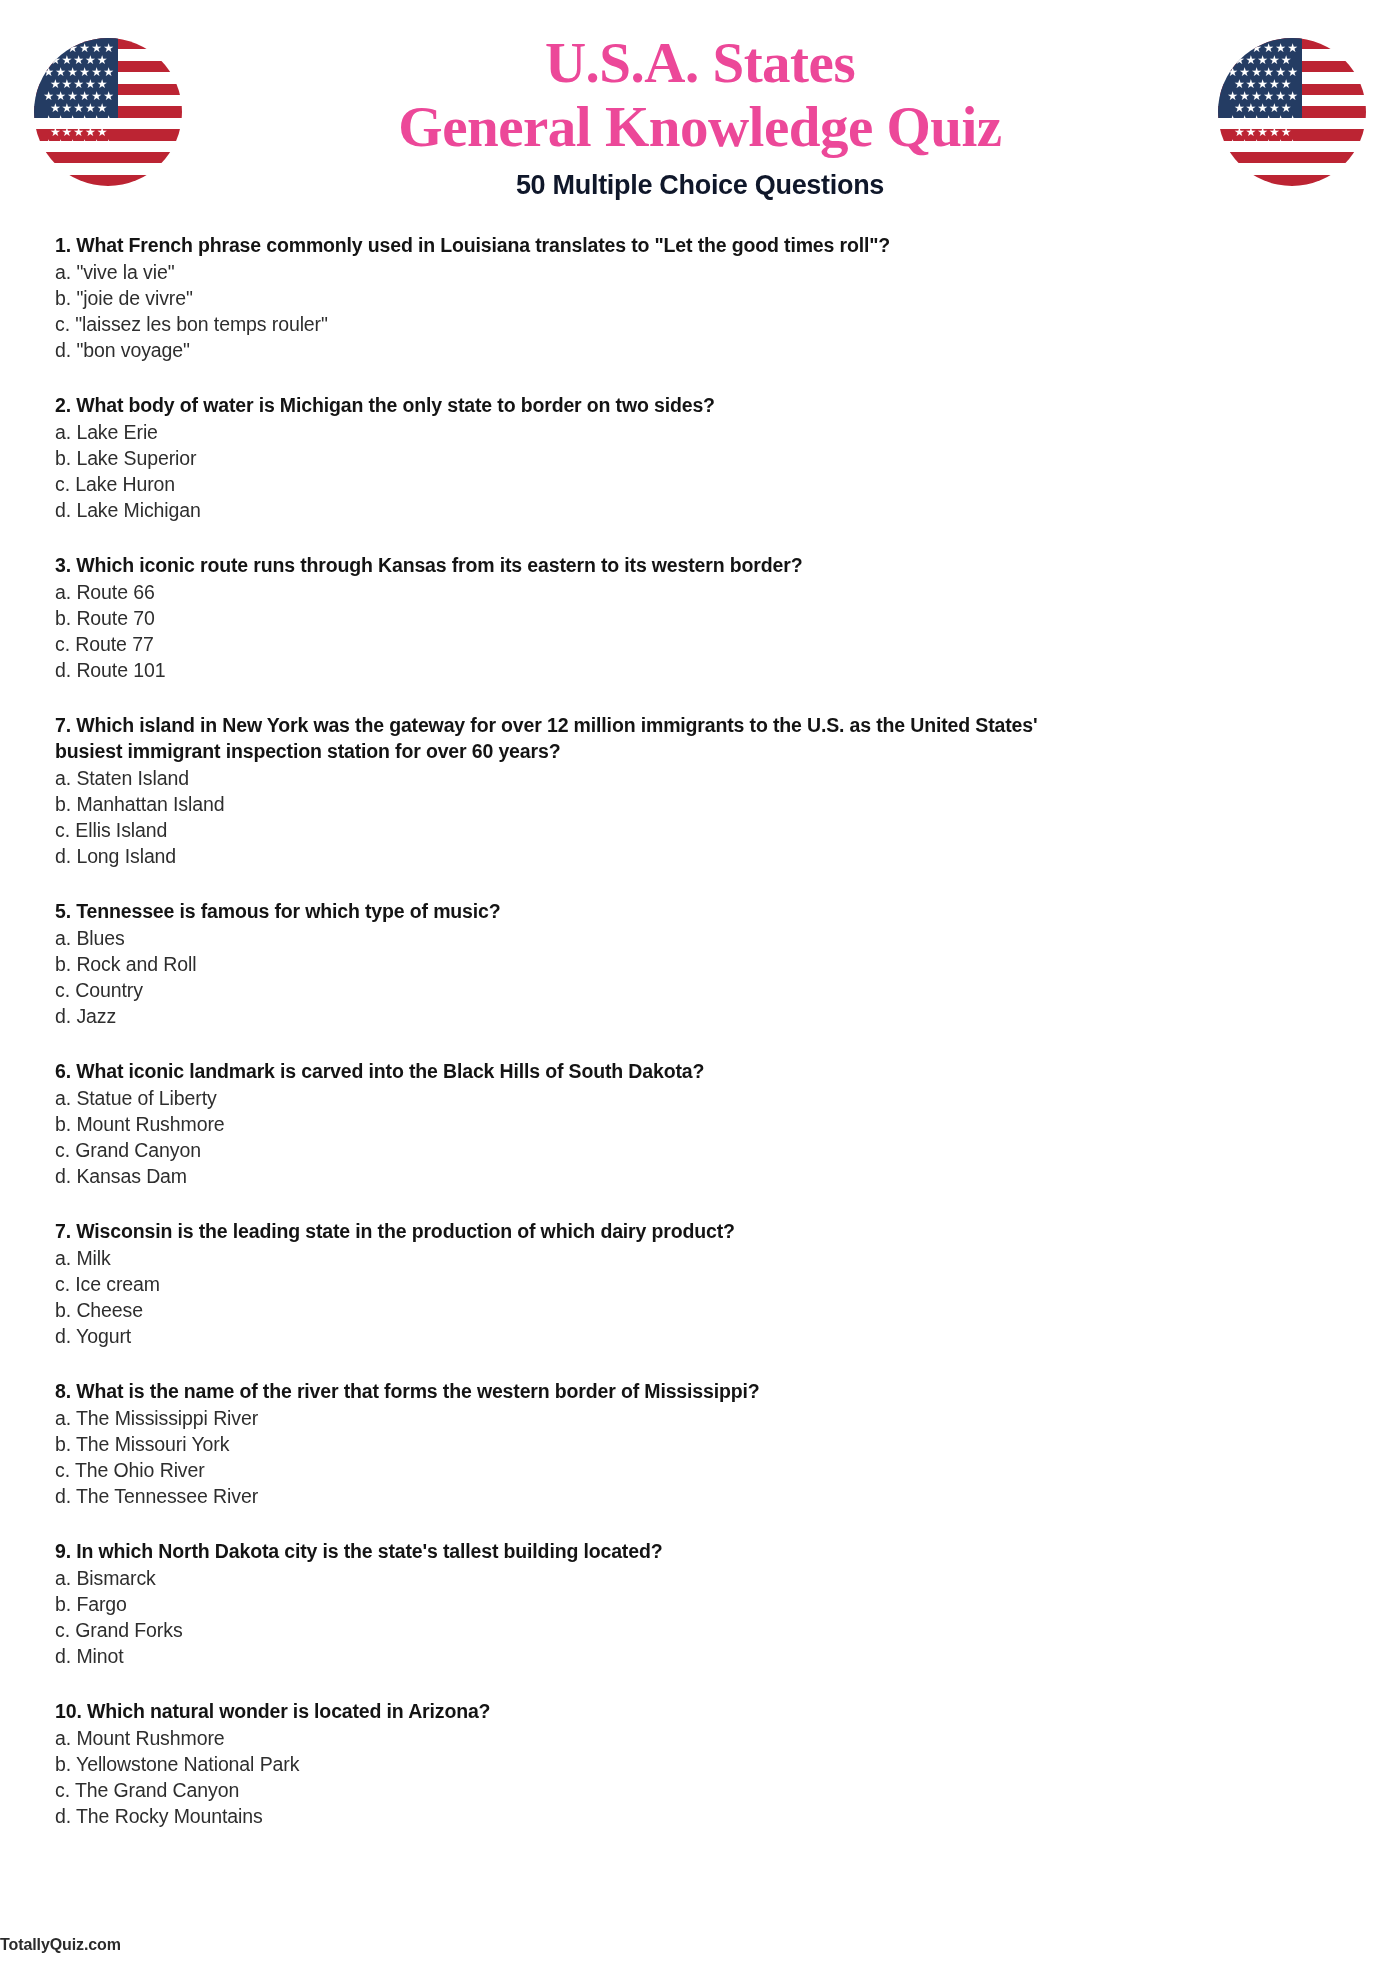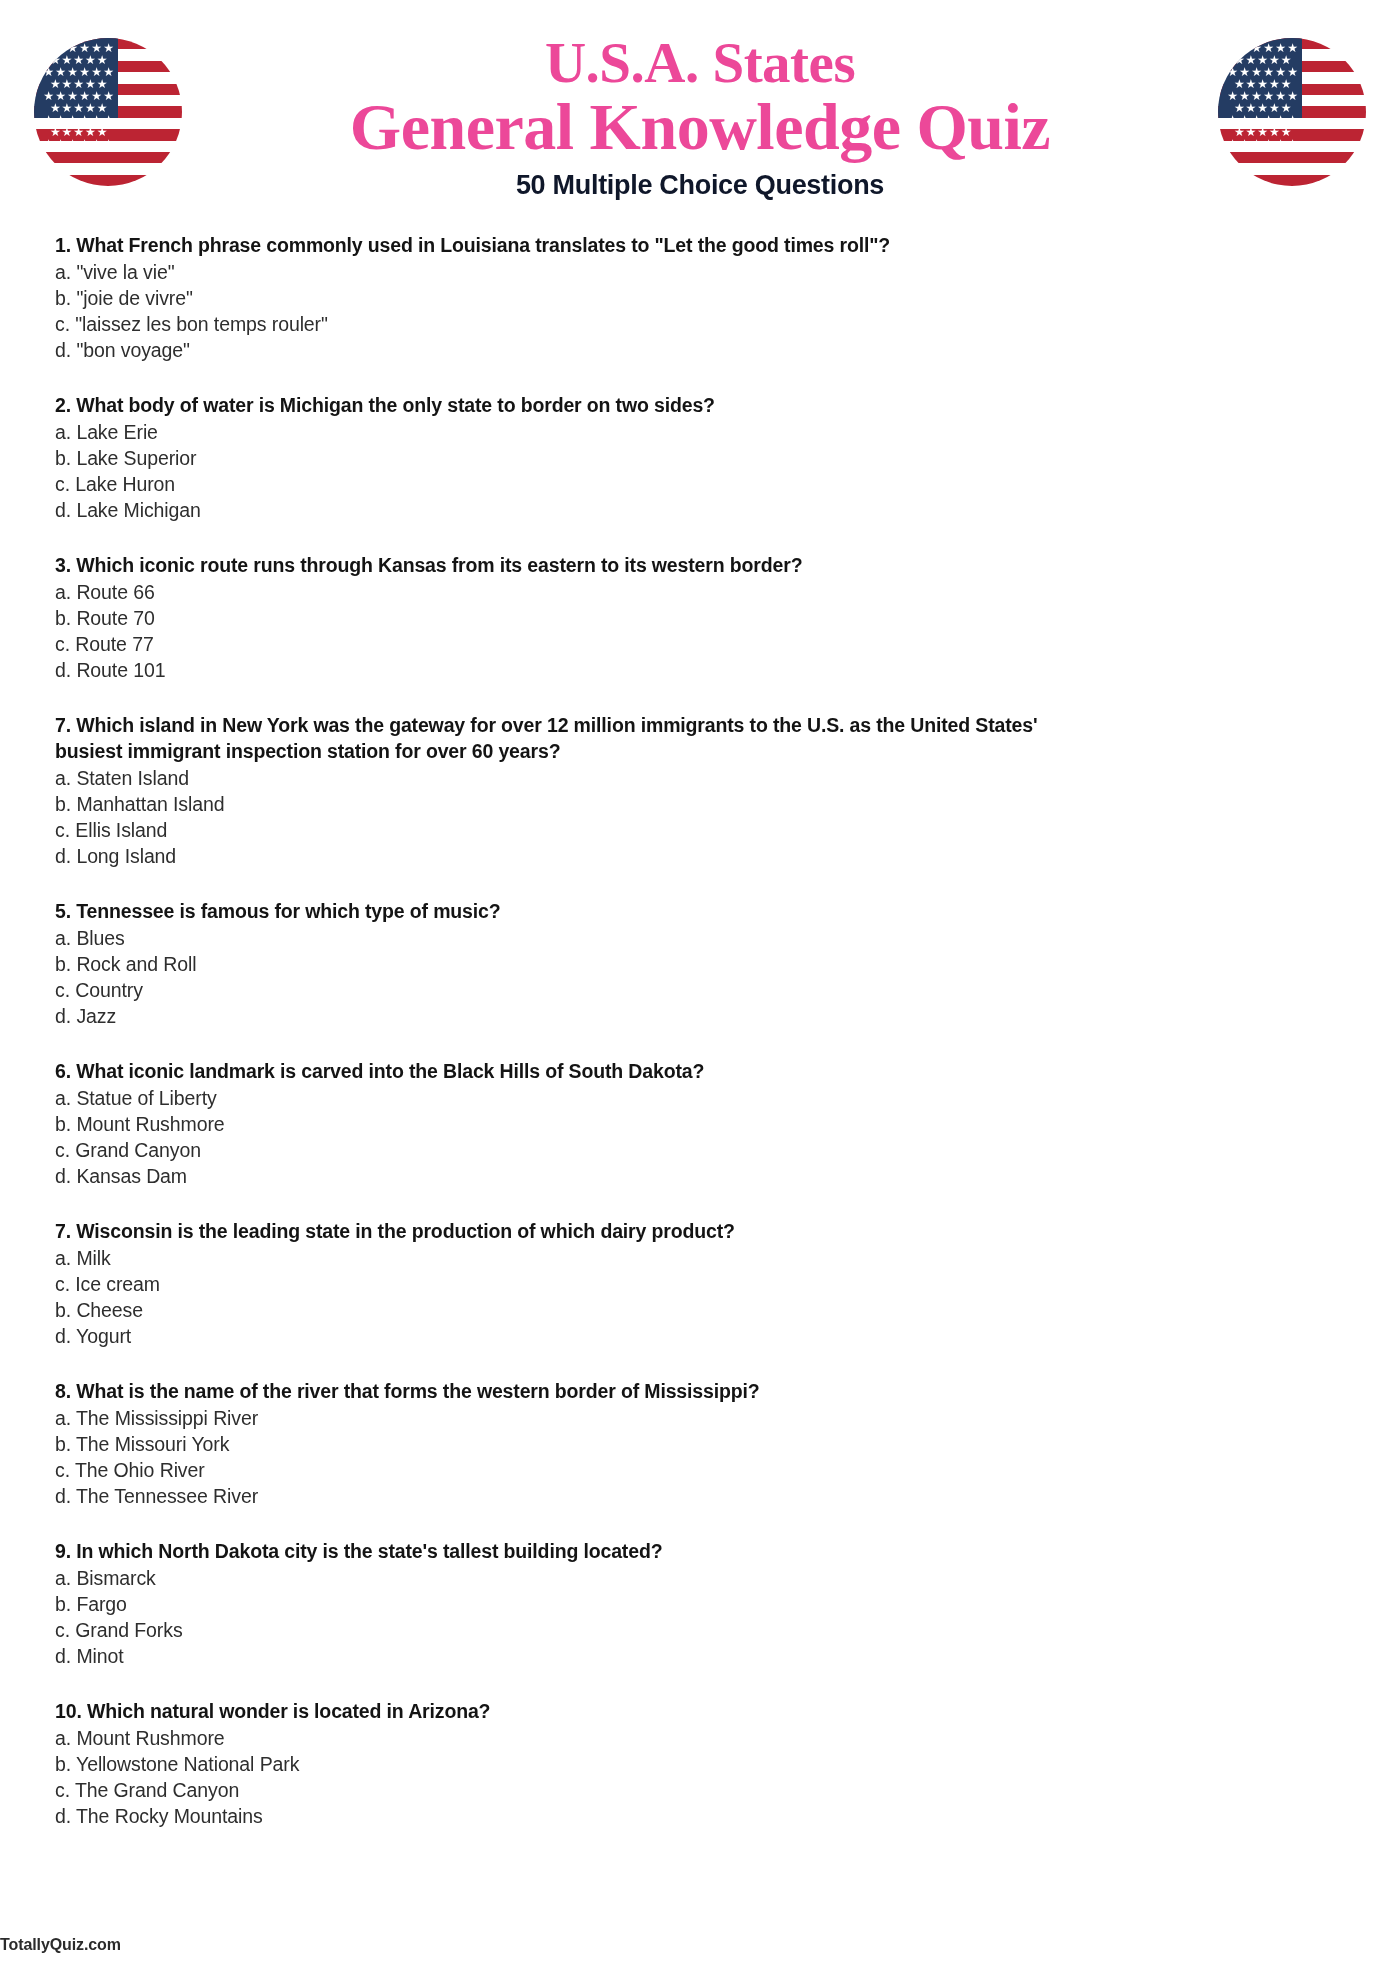--- a/index.html
+++ b/index.html
@@ -85,21 +85,21 @@
     font-family: "Liberation Serif", serif;
     font-weight: 700;
     color: #ec4899;
     letter-spacing: -0.5px;
   }
   .title-line1 {
     font-size: 57px;
     line-height: 62px;
   }
   .title-line2 {
-    font-size: 66px;
+    font-size: 57px;
     line-height: 66px;
   }
   .subtitle {
     margin-top: 10px;
     font-family: "Liberation Sans", sans-serif;
     font-weight: 700;
     font-size: 27px;
     letter-spacing: -0.3px;
     color: #0f172a;
   }

